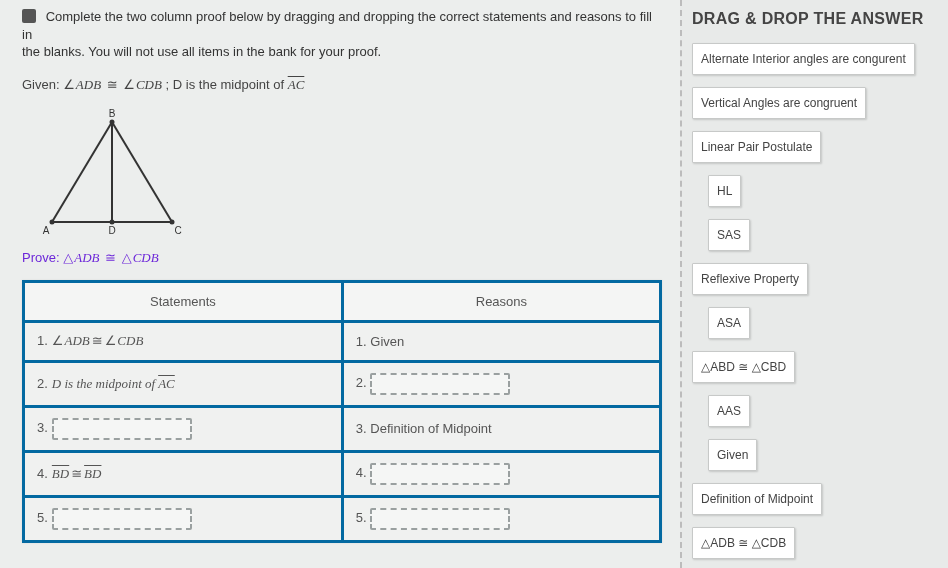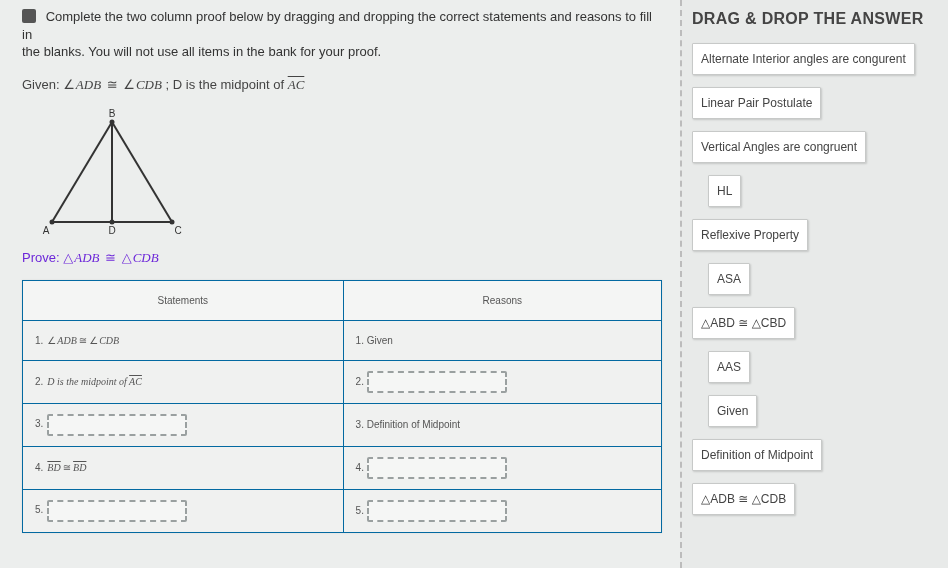--- a/index.html
+++ b/index.html
@@ -62,23 +62,23 @@
     text-decoration: overline;
   }
   table.proof {
     width: 640px;
     border-collapse: collapse;
     margin-top: 14px;
     background: #f0f1f0;
     box-shadow: 0 0 2px rgba(0,0,0,0.08);
   }
   table.proof th, table.proof td {
-    border: 1px solid #0369a1;
+    border: 3px solid #0369a1;
     padding: 10px 12px;
-    font-size: 10px;
+    font-size: 13px;
     color: #555;
     text-align: left;
     vertical-align: middle;
     height: 40px;
   }
   table.proof th {
     background: #f4f5f4;
     font-weight: normal;
     color: #555;
     text-align: center;
@@ -196,23 +196,24 @@
           </tr>
         </tbody>
     </table>
 
   </div>
 
   <div class="right">
     <h4>DRAG &amp; DROP THE ANSWER</h4>
     <div id="bank-list">
         <div class="chip-row"><span class="chip">Alternate Interior angles are congurent</span></div>
+        <div class="chip-row"><span class="chip">Vertical Angles are congruent</span></div>
         <div class="chip-row"><span class="chip">Linear Pair Postulate</span></div>
-        <div class="chip-row"><span class="chip">Vertical Angles are congruent</span></div>
         <div class="chip-row indent1"><span class="chip">HL</span></div>
+        <div class="chip-row indent1"><span class="chip">SAS</span></div>
         <div class="chip-row"><span class="chip">Reflexive Property</span></div>
         <div class="chip-row indent1"><span class="chip">ASA</span></div>
         <div class="chip-row"><span class="chip">△ABD ≅ △CBD</span></div>
         <div class="chip-row indent1"><span class="chip">AAS</span></div>
         <div class="chip-row indent1"><span class="chip">Given</span></div>
         <div class="chip-row"><span class="chip">Definition of Midpoint</span></div>
         <div class="chip-row"><span class="chip">△ADB ≅ △CDB</span></div>
         <div class="chip-row indent1"></div>
       </div>
   </div>

